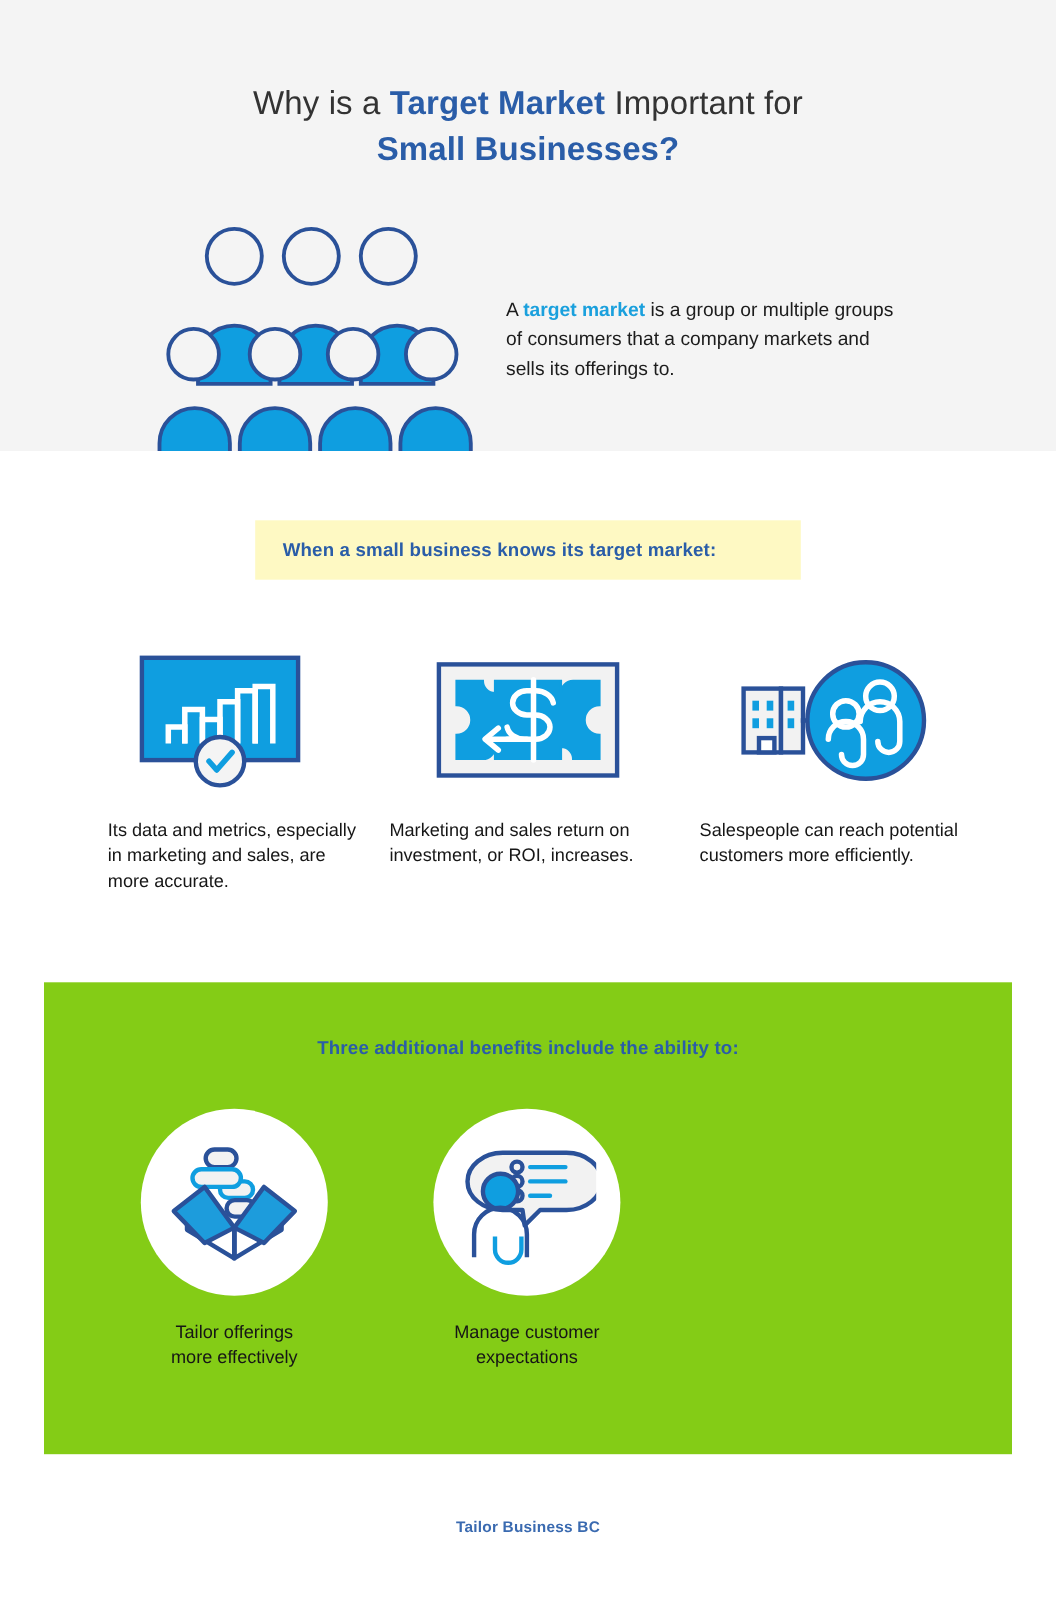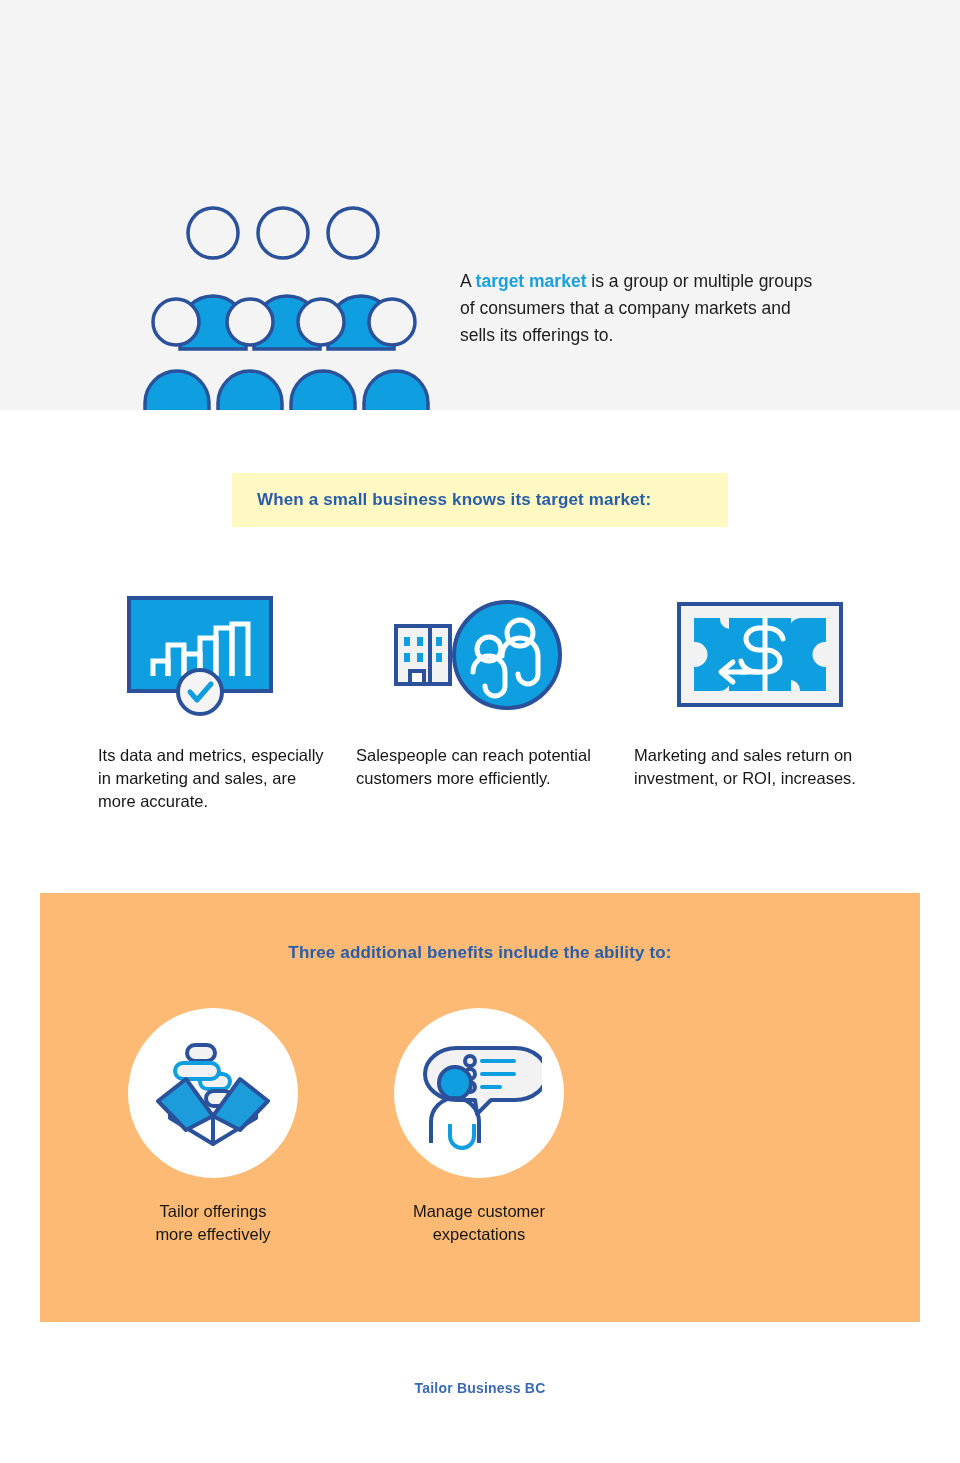--- a/index.html
+++ b/index.html
@@ -106,21 +106,21 @@
     color: #161616;
   }
   .benefit.b2 .caption { padding-left: 16px; }
   .benefit.b3 .caption { padding-left: 14px; }
 
   
   .panel {
     position: absolute;
     left: 40px; top: 893px;
     width: 880px; height: 429px;
-    background: #fdba74;
+    background: #84cc16;
   }
   .panel-heading {
     position: absolute;
     left: 0; top: 50px;
     width: 880px;
     text-align: center;
     font-size: 17px;
     font-weight: 700;
     color: #2a5da8;
     letter-spacing: .15px;
@@ -164,20 +164,24 @@
     font-weight: 600;
     color: #3a6ab0;
     letter-spacing: .2px;
   }
 </style>
 </head>
 <body>
 
 <div class="hero">
 
+  <div class="title">
+    <span><span>Why is a </span><span class="accent">Target Market</span><span> Important for</span></span><br>
+    <span class="accent">Small Businesses?</span>
+  </div>
 
   <div class="crowd">
     <svg width="300" height="215" viewBox="0 0 300 215" xmlns="http://www.w3.org/2000/svg">
       <g fill="#0f9ee0" stroke="#2a5199" stroke-width="3.5">
 
         <circle cx="73" cy="33" r="25" fill="#f4f4f4"></circle>
         <circle cx="143" cy="33" r="25" fill="#f4f4f4"></circle>
         <circle cx="213" cy="33" r="25" fill="#f4f4f4"></circle>
 
         <path d="M40 129 a33 33 0 0 1 66 0 v20 h-66 z"></path>
@@ -216,68 +220,68 @@
           <path d="M64 83 v-22 h16 v22"></path>
           <path d="M80 83 v-38 h16 v38"></path>
           <path d="M96 83 v-48 h16 v48"></path>
           <path d="M112 83 v-52 h16 v52"></path>
         </g>
         <circle cx="80" cy="99" r="22" fill="#f4f4f4" stroke="#2a5199" stroke-width="4"></circle>
         <path d="M70 99 l7 8 l14 -16" fill="none" stroke="#0f9ee0" stroke-width="5" stroke-linecap="round" stroke-linejoin="round"></path>
       </svg>
     </div>
     <div class="caption">Its data and metrics, especially in marketing and sales, are more accurate.</div>
-  </div>
-
-  <div class="benefit b2">
-    <div class="icon-wrap">
-      <svg width="180" height="125" viewBox="0 0 180 125" xmlns="http://www.w3.org/2000/svg">
-        <g stroke="#2a5199" stroke-width="4" fill="#f2f2f2">
-          <rect x="6" y="33" width="34" height="58"></rect>
-          <rect x="40" y="33" width="20" height="58"></rect>
-          <rect x="20" y="78" width="14" height="13" fill="#ffffff"></rect>
-        </g>
-        <g fill="#0f9ee0">
-          <rect x="14" y="44" width="6" height="9"></rect>
-            <rect x="27" y="44" width="6" height="9"></rect>
-          <rect x="14" y="60" width="6" height="9"></rect>
-            <rect x="27" y="60" width="6" height="9"></rect>
-          <rect x="46" y="44" width="6" height="9"></rect>
-            <rect x="46" y="60" width="6" height="9"></rect>
-        </g>
-        <line x1="58" y1="62" x2="76" y2="62" stroke="#2a5199" stroke-width="4"></line>
-        <circle cx="117" cy="62" r="53" fill="#0f9ee0" stroke="#2a5199" stroke-width="4"></circle>
-        <g fill="none" stroke="#ffffff" stroke-width="5" stroke-linecap="round">
-          <circle cx="130" cy="40" r="13"></circle>
-          <path d="M112 63 a18 18 0 0 1 36 0 v18 a10 10 0 0 1 -20 0"></path>
-          <circle cx="99" cy="56" r="12"></circle>
-          <path d="M83 79 a16 16 0 0 1 32 0 v14 a10 10 0 0 1 -20 0"></path>
-        </g>
-      </svg>
-    </div>
-    <div class="caption">Salespeople can reach potential customers more efficiently.</div>
   </div>
 
   <div class="benefit b3">
     <div class="icon-wrap">
       <svg width="170" height="112" viewBox="0 0 170 112" xmlns="http://www.w3.org/2000/svg">
         <rect x="4" y="5" width="162" height="101" fill="#f2f2f2" stroke="#2a5199" stroke-width="4"></rect>
         <path d="M20 20 h24 a11 11 0 0 0 11 11 v-11 h60 v11 a11 11 0 0 1 11 -11 h24
                  v22 a11 11 0 0 0 0 27 v22 h-24 a11 11 0 0 0 -11 -11 v11 h-60 v-11
                  a11 11 0 0 1 -11 11 h-24 v-22 a11 11 0 0 0 0 -27 z" fill="#0f9ee0" stroke="#0f9ee0" stroke-width="2"></path>
         <g fill="none" stroke="#ffffff" stroke-width="5" stroke-linecap="round" stroke-linejoin="round">
           <path d="M108 40 a16 13 0 0 0 -16 -11 h-8 a13 11 0 0 0 0 22 h8 a13 11 0 0 1 0 22 h-10 a16 13 0 0 1 -16 -11"></path>
           <line x1="90" y1="19" x2="90" y2="92"></line>
           <path d="M84 73 h-18"></path>
           <path d="M48 73 h22"></path>
           <path d="M58 63 l-12 10 l12 10"></path>
         </g>
       </svg>
     </div>
     <div class="caption">Marketing and sales return on investment, or ROI, increases.</div>
+  </div>
+
+  <div class="benefit b2">
+    <div class="icon-wrap">
+      <svg width="180" height="125" viewBox="0 0 180 125" xmlns="http://www.w3.org/2000/svg">
+        <g stroke="#2a5199" stroke-width="4" fill="#f2f2f2">
+          <rect x="6" y="33" width="34" height="58"></rect>
+          <rect x="40" y="33" width="20" height="58"></rect>
+          <rect x="20" y="78" width="14" height="13" fill="#ffffff"></rect>
+        </g>
+        <g fill="#0f9ee0">
+          <rect x="14" y="44" width="6" height="9"></rect>
+            <rect x="27" y="44" width="6" height="9"></rect>
+          <rect x="14" y="60" width="6" height="9"></rect>
+            <rect x="27" y="60" width="6" height="9"></rect>
+          <rect x="46" y="44" width="6" height="9"></rect>
+            <rect x="46" y="60" width="6" height="9"></rect>
+        </g>
+        <line x1="58" y1="62" x2="76" y2="62" stroke="#2a5199" stroke-width="4"></line>
+        <circle cx="117" cy="62" r="53" fill="#0f9ee0" stroke="#2a5199" stroke-width="4"></circle>
+        <g fill="none" stroke="#ffffff" stroke-width="5" stroke-linecap="round">
+          <circle cx="130" cy="40" r="13"></circle>
+          <path d="M112 63 a18 18 0 0 1 36 0 v18 a10 10 0 0 1 -20 0"></path>
+          <circle cx="99" cy="56" r="12"></circle>
+          <path d="M83 79 a16 16 0 0 1 32 0 v14 a10 10 0 0 1 -20 0"></path>
+        </g>
+      </svg>
+    </div>
+    <div class="caption">Salespeople can reach potential customers more efficiently.</div>
   </div>
 </div>
 
 <div class="panel">
   <div class="panel-heading">Three additional benefits include the ability to:</div>
 
   <div class="panel-items">
 
     <div class="panel-item">
       <div class="circle-bg">

